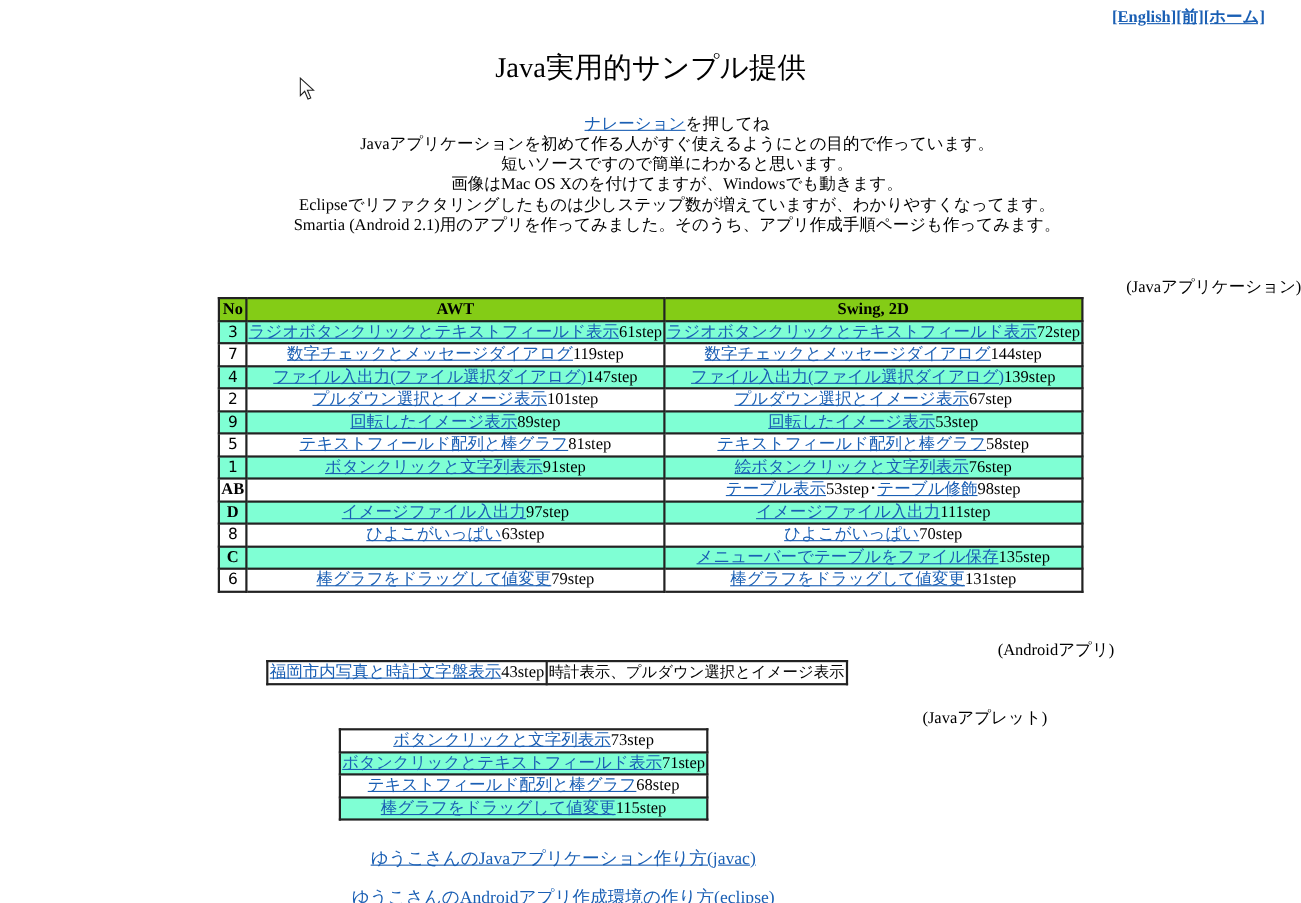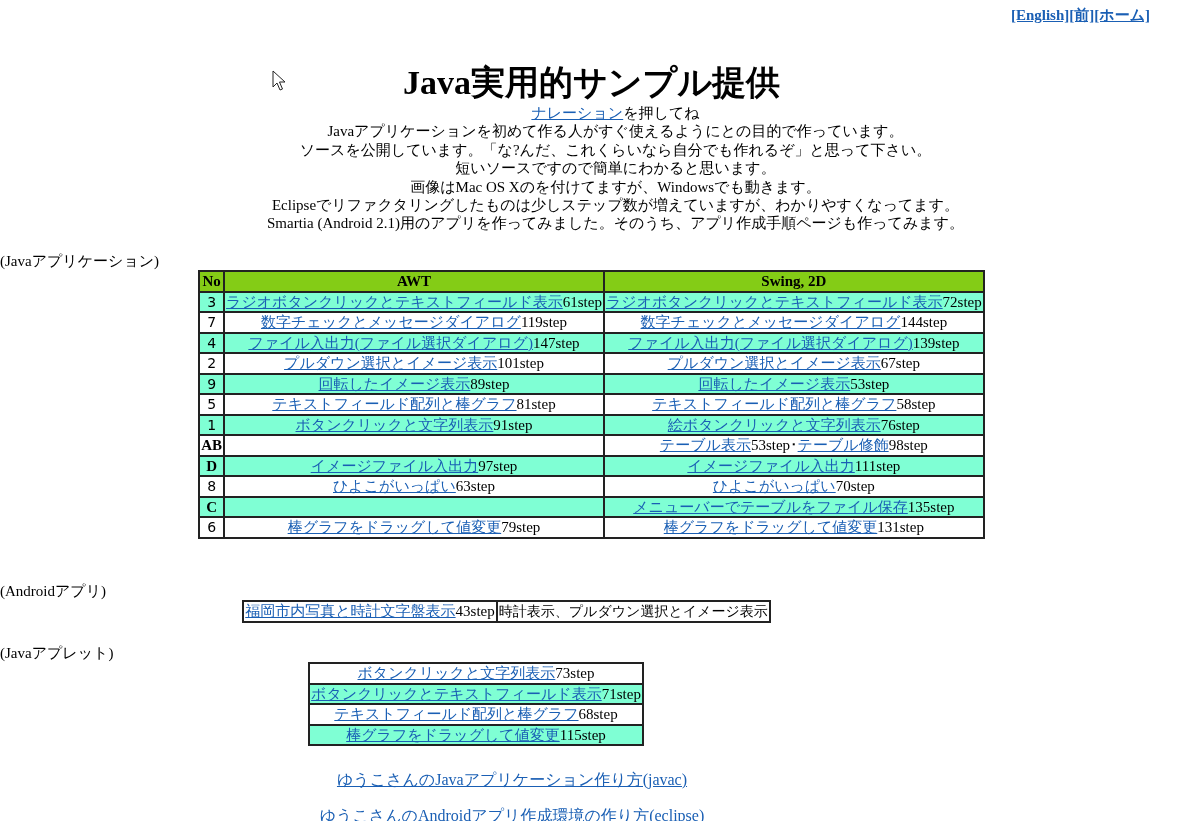--- a/index.html
+++ b/index.html
@@ -9,31 +9,31 @@
     font-size: 15px; color: #000;
   }
   a { color: #1a5fb4; text-decoration: underline; }
   .topnav {
     position: absolute; top: 6px; right: 33px;
     font-size: 15px; color: #1a5fb4;
   }
   .topnav a { color: #1a5fb4; font-weight: bold; }
   .cursor { position: absolute; left: 272px; top: 70px; width: 16px; height: 22px; }
   h1 {
-    position: absolute; top: 60px; left: 0; width: 1183px;
+    position: absolute; top: 44px; left: 0; width: 1183px;
     text-align: center; margin: 0;
-    font-size: 34px; font-weight: bold;
+    font-size: 26px; font-weight: normal;
     font-family: "Liberation Serif", serif;
   }
   .intro {
     position: absolute; top: 104px; left: 0; width: 1183px;
     text-align: center; line-height: 18.4px; font-size: 15px;
   }
   .intro div { white-space: nowrap; padding-left: 48px; }
-  .caption { text-align: left; font-size: 15px; line-height: 18px; }
+  .caption { text-align: right; font-size: 15px; line-height: 18px; }
   table { border-collapse: collapse; margin: 0 auto; }
   td, th {
     border: 2px solid #222; padding: 0 1px; height: 18.5px;
     text-align: center; font-size: 15px; white-space: nowrap; line-height: 18px;
   }
   th { background: #84cc16; font-weight: bold; }
   tr.hl td { background: #7fffd4; }
   td.no { font-family: "DejaVu Sans", sans-serif; font-size: 14px; width: 22px; }
   td.no.b { font-family: "Liberation Serif", serif; font-weight: bold; font-size: 15px; }
   .sec-java { position: absolute; top: 252px; left: 0; width: 1183px; }
@@ -54,21 +54,20 @@
 
 <svg class="cursor" viewBox="0 0 16 22">
   <path d="M1 1 L1 17 L5 13 L8 20 L10.5 19 L7.5 12 L13 12 Z" fill="#fff" stroke="#222" stroke-width="1"></path>
 </svg>
 
 <h1>Java実用的サンプル提供</h1>
 
 <div class="intro">
   <div><a href="#">ナレーション</a><span>を押してね</span></div>
   <div>Javaアプリケーションを初めて作る人がすぐ使えるようにとの目的で作っています。</div>
-  <div>ソースを公開しています。「な?んだ、これくらいなら自分でも作れるぞ」と思って下さい。</div>
   <div>短いソースですので簡単にわかると思います。</div>
   <div>画像はMac OS Xのを付けてますが、Windowsでも動きます。</div>
   <div>Eclipseでリファクタリングしたものは少しステップ数が増えていますが、わかりやすくなってます。</div>
   <div>Smartia (Android 2.1)用のアプリを作ってみました。そのうち、アプリ作成手順ページも作ってみます。</div>
 </div>
 
 <div class="sec-java">
   <div class="caption">(Javaアプリケーション)</div>
   <table class="java-table">
     <tbody>

